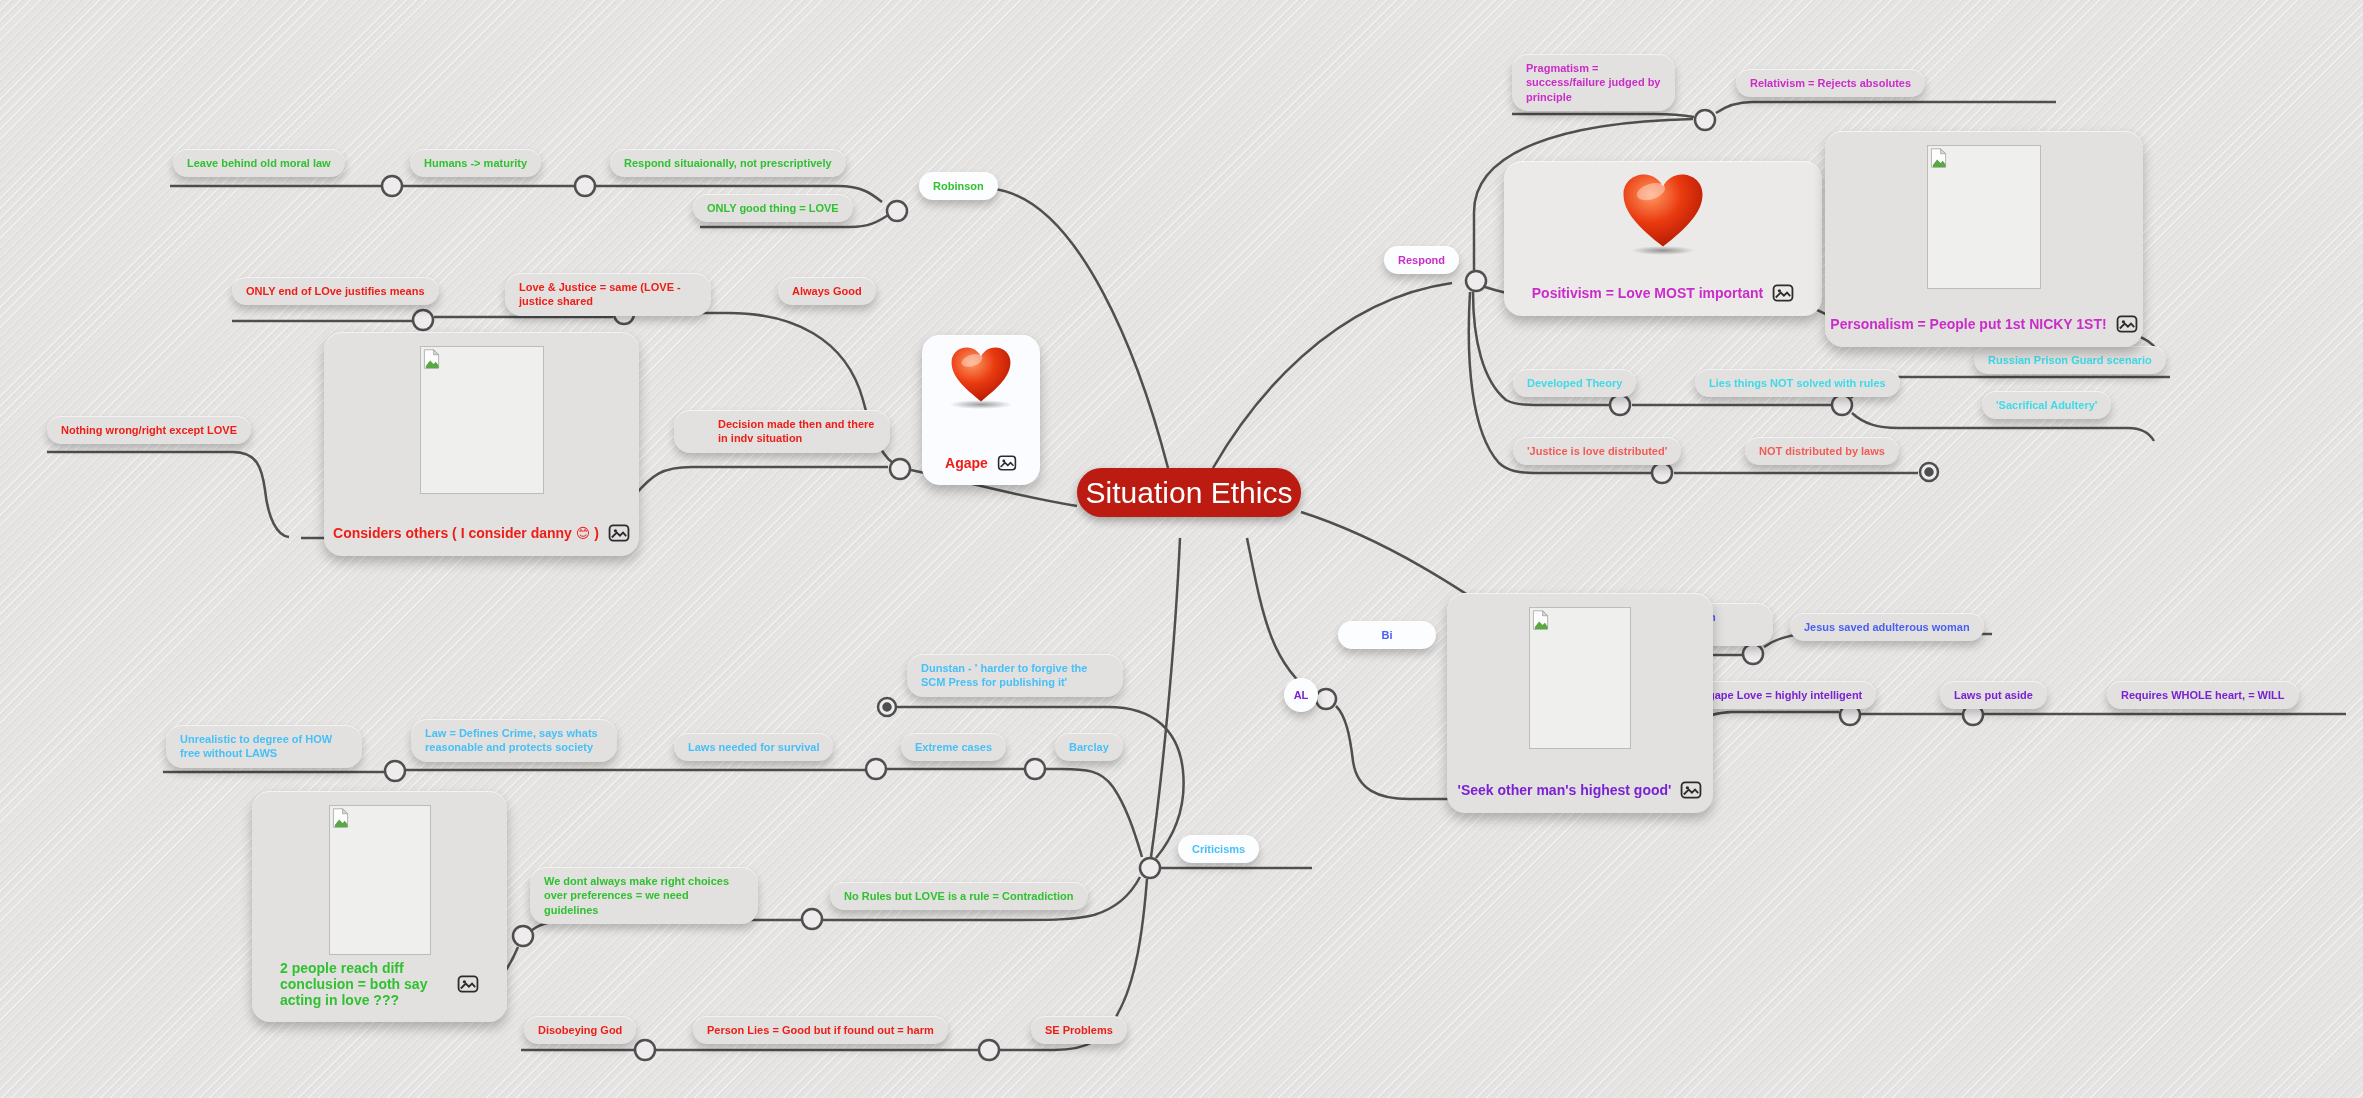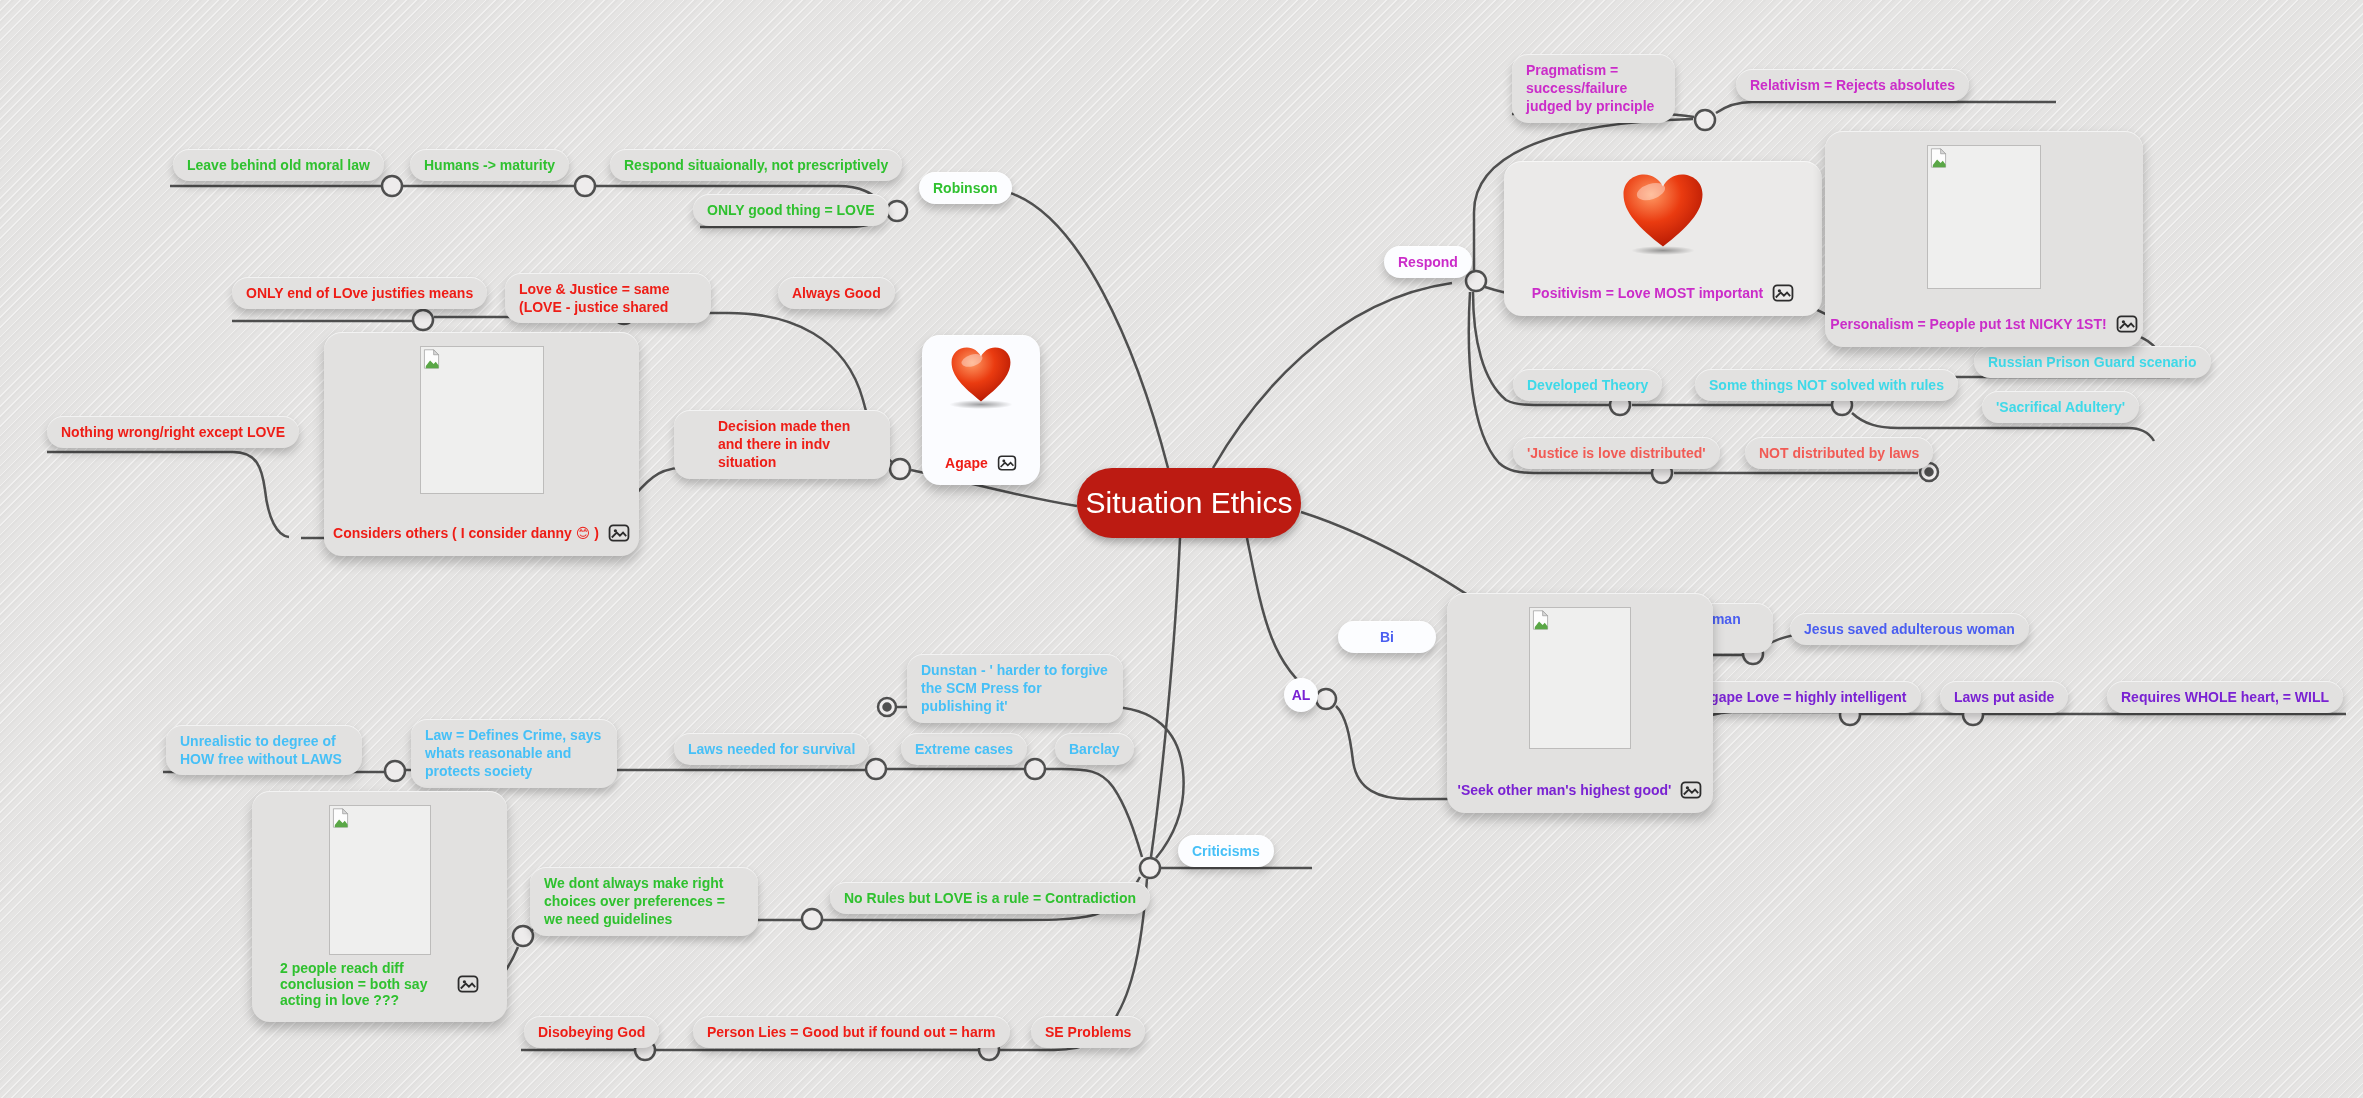--- a/index.html
+++ b/index.html
@@ -4,21 +4,21 @@
 <style>
   html,body{margin:0;padding:0;background:#e4e3e2;}
   #canvas{position:relative;width:2363px;height:1098px;overflow:hidden;
     font-family:"Liberation Sans","DejaVu Sans",sans-serif;
     background:
       repeating-linear-gradient(135deg, rgba(255,255,255,.45) 0 1px, rgba(0,0,0,0.015) 1px 3px, transparent 3px 7px),
       #e5e4e3;}
   svg.net{position:absolute;left:0;top:0;z-index:1;}
   .node{position:absolute;z-index:5;border-radius:16px;background:#e2e1e0;
     box-shadow:0 5px 9px rgba(0,0,0,.22), inset 0 1px 0 rgba(255,255,255,.6);
-    padding:7px 14px;font-size:14px;font-weight:bold;line-height:1.3;
+    padding:7px 14px;font-size:11px;font-weight:bold;line-height:1.3;
     display:flex;align-items:center;justify-content:center;text-align:center;}
   .nowrap{white-space:nowrap;}
   .ml{text-align:left;justify-content:flex-start;}
   .white{background:#fcfdff;}
   .card{position:absolute;z-index:6;border-radius:18px;background:#e2e1e0;
     box-shadow:0 6px 12px rgba(0,0,0,.25), inset 0 1px 0 rgba(255,255,255,.6);
     padding:10px;font-size:14px;font-weight:bold;
     display:flex;flex-direction:column;align-items:center;justify-content:space-between;}
   .card.white{background:#fbfcff;}
   .imgph{position:relative;background:#efefee;border:1px solid #bdbcbb;margin-top:4px;}
@@ -30,21 +30,21 @@
     background:radial-gradient(ellipse at center, rgba(0,0,0,.38) 0%, rgba(0,0,0,0) 70%);margin-top:-4px;}
   
   .c-green{color:#2fc12f;}
   .c-red{color:#ee1d16;}
   .c-magenta{color:#cb2cc9;}
   .c-cyan{color:#3fd9e8;}
   .c-salmon{color:#f15b55;}
   .c-blue{color:#4a5ef0;}
   .c-purple{color:#7a22d3;}
   .c-lblue{color:#46c0f7;}
-  #center-node{position:absolute;z-index:7;left:1077px;top:468px;width:224px;height:70px;
+  #center-node{position:absolute;z-index:7;left:1077px;top:468px;width:224px;height:49px;
     background:#bc1b12;border-radius:35px;color:#fff;font-size:30px;font-weight:500;
     display:flex;align-items:center;justify-content:center;white-space:nowrap;
     box-shadow:0 4px 8px rgba(0,0,0,.3);}
   .circlepill{border-radius:50%;width:34px;height:34px;padding:0;}
   .picicon{flex:0 0 auto;}
 </style>
 </head>
 <body>
 
 <div id="canvas">
@@ -287,21 +287,21 @@
         <circle cx="8" cy="7.5" r="1.8" fill="#2c2c2c"></circle>
         <path d="M4 15 L9.5 9.5 L13 13 L16.5 9.5 L20 13.5" fill="none" stroke="#2c2c2c" stroke-width="2"></path>
       </svg>
     </div>
   </div>
 
   <div class="node c-cyan nowrap" style="left:1513px;top:369px;">
       <span>Developed Theory</span>
     </div>
   <div class="node c-cyan nowrap" style="left:1695px;top:369px;">
-      <span>Some things NOT solved with rules</span>
+      <span>Lies things NOT solved with rules</span>
     </div>
   <div class="node c-cyan nowrap" style="left:1974px;top:346px;">
       <span>Russian Prison Guard scenario</span>
     </div>
   <div class="node c-cyan nowrap" style="left:1982px;top:391px;">
       <span>'Sacrifical Adultery'</span>
     </div>
 
   <div class="node c-salmon nowrap" style="left:1513px;top:437px;">
       <span>'Justice is love distributed'</span>

